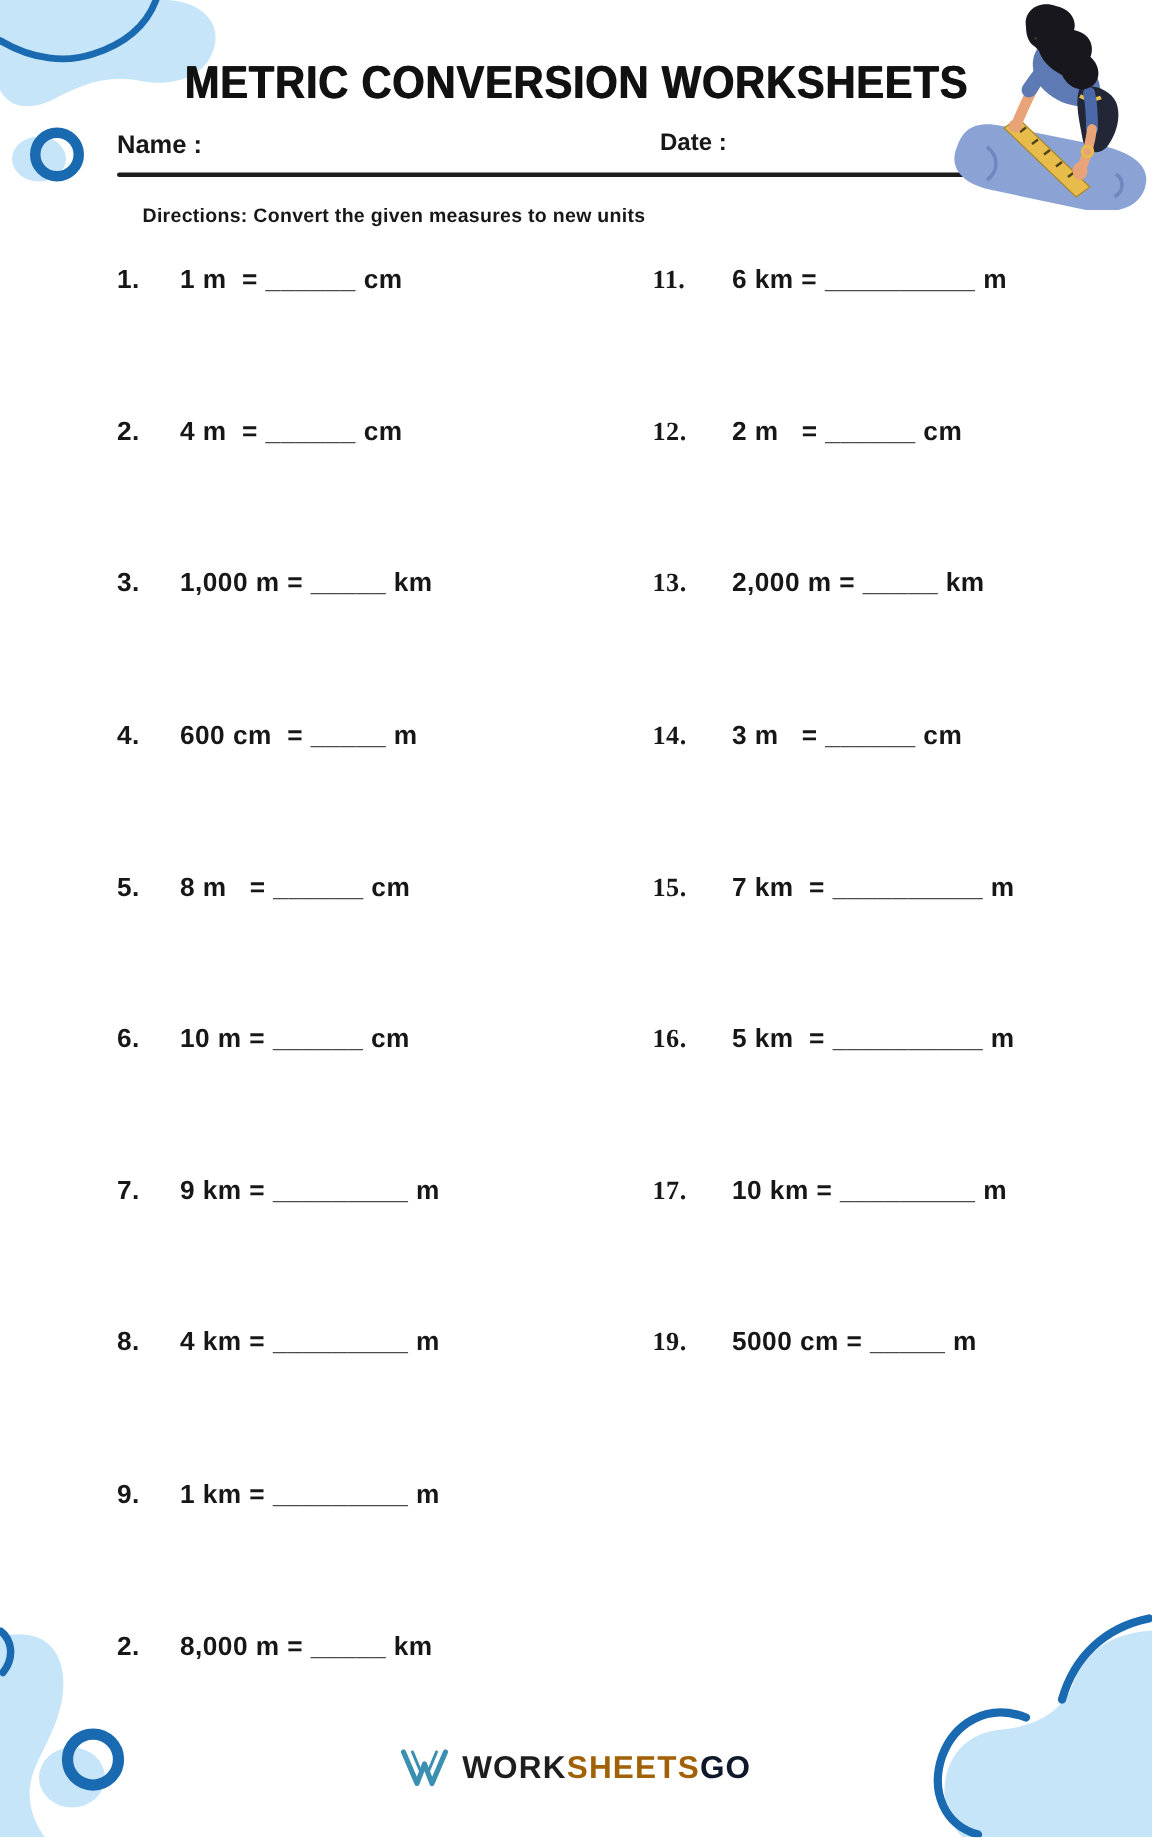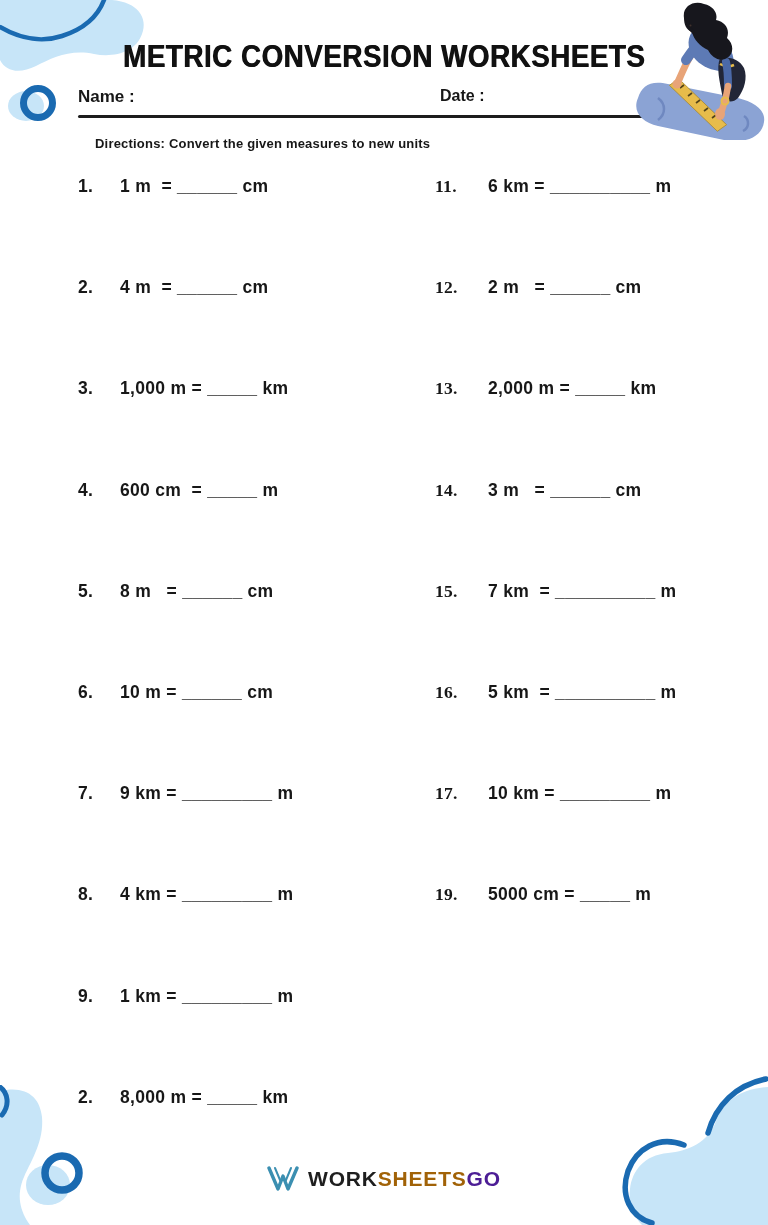--- a/index.html
+++ b/index.html
@@ -193,16 +193,16 @@
         <span class="pnum">19.</span>
         <span class="ptext">5000 cm = _____ m</span>
       </div>
     </div>
 
   <div class="footer">
     <svg width="32" height="26" viewBox="0 0 32 26">
       <path d="M2 2 L11 23 L16 10 L21 23 L30 2" fill="none" stroke="#3b8fb1" stroke-width="3.4" stroke-linejoin="round" stroke-linecap="round"></path>
       <path d="M8 2 L13 14 M19 14 L24 2" fill="none" stroke="#3b8fb1" stroke-width="2" stroke-linecap="round"></path>
     </svg>
-    <div class="brand" id="brand-text"><span style="color: rgb(30, 30, 30);">WORK</span><span style="color: #a16207;">SHEETS</span><span style="color: #4c1d95;">GO</span></div>
+    <div class="brand" id="brand-text"><span style="color: rgb(30, 30, 30);">WORK</span><span style="color: #a16207;">SHEETS</span><span style="color: #0f172a;">GO</span></div>
   </div>
 
 </div>
 
 </body></html>

